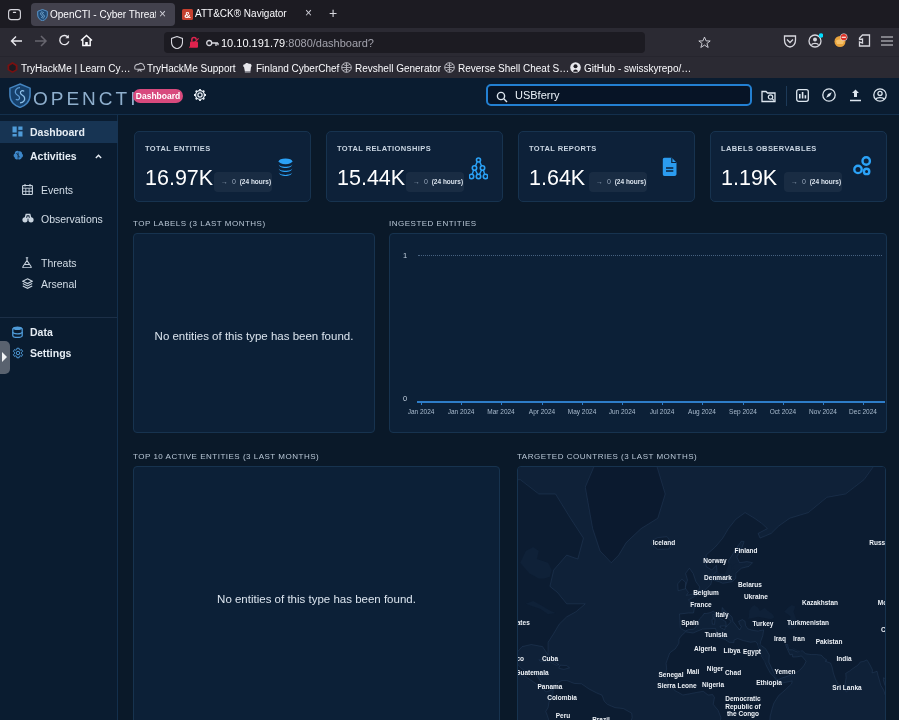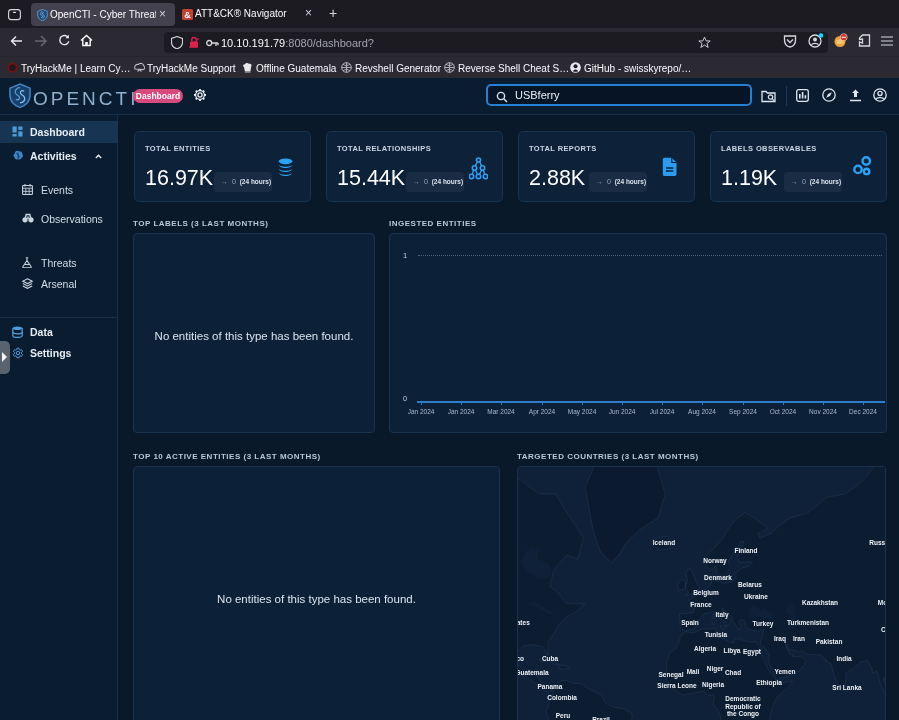--- a/index.html
+++ b/index.html
@@ -7,21 +7,21 @@
 .abs { position:absolute; }
 #page { position:relative; width:899px; height:720px; }
 
 #tabbar { position:absolute; left:0; top:0; width:899px; height:28px; background:#1c1b22; }
 #navbar { position:absolute; left:0; top:28px; width:899px; height:28px; background:#2b2a33; }
 #bmbar  { position:absolute; left:0; top:56px; width:899px; height:22px; background:#2b2a33; border-top:1px solid #26252e; }
 .tab-active { position:absolute; left:31px; top:3px; width:144px; height:23px; background:#42414d; border-radius:4px; color:#fbfbfe; }
 .tabtxt { position:absolute; left:19px; top:6px; font-size:10px; white-space:nowrap; overflow:hidden; width:106px; color:#fbfbfe; }
 .tab2txt { position:absolute; left:195px; top:8px; font-size:10px; color:#fbfbfe; white-space:nowrap; }
 .tclose { position:absolute; font-size:11px; color:#cfcfd8; }
-#urlbar { position:absolute; left:164px; top:4px; width:664px; height:21px; background:#1c1b22; border-radius:4px; }
+#urlbar { position:absolute; left:164px; top:4px; width:481px; height:21px; background:#1c1b22; border-radius:4px; }
 .urltxt { position:absolute; left:57px; top:5px; font-size:11px; color:#fbfbfe; white-space:nowrap; }
 .urltxt .dim { color:#a3a3ad; }
 .navic { position:absolute; top:33px; }
 .bmitem { position:absolute; top:6px; font-size:10px; color:#fbfbfe; white-space:nowrap; }
 
 #app { position:absolute; left:0; top:78px; width:899px; height:642px; background:#0a1929; }
 #topbar { position:absolute; left:0; top:0; width:899px; height:37px; background:#0a1c30; border-bottom:1px solid #132f4c; }
 #sidebar { position:absolute; left:0; top:37px; width:118px; height:605px; background:#0a1c30; border-right:1px solid #132f4c; }
 #logotxt { position:absolute; left:33px; top:10px; font-size:19px; letter-spacing:3px; color:#8fafcd; font-weight:400; }
 #chip { position:absolute; left:133px; top:11px; width:50px; height:14px; background:#d84a7d; border-radius:7px; color:#fff; font-size:8.5px; font-weight:bold; text-align:center; line-height:14px; }
@@ -32,21 +32,21 @@
 .srow .ic2 { position:absolute; left:22px; top:5px; }
 .srow .lb { position:absolute; left:30px; top:5px; font-size:10.5px; color:#e6edf4; font-weight:bold; }
 .srow .lb2 { position:absolute; left:41px; top:5px; font-size:10.5px; color:#d3dde7; }
 .chev { position:absolute; left:95px; top:8px; width:7px; height:7px; }
 #content { position:absolute; left:119px; top:37px; width:780px; height:605px; background:#0a1929; }
 .card { position:absolute; width:177px; height:71px; background:#0d2139; border:1px solid #17334f; border-radius:5px; }
 .card .t { position:absolute; left:10px; top:12px; font-size:7.5px; font-weight:bold; letter-spacing:0.4px; color:#c9d5e2; }
 .card .n { position:absolute; left:10px; top:34px; font-size:21.5px; color:#fff; }
 .card .pill { position:absolute; top:40px; height:20px; background:rgba(255,255,255,0.05); border-radius:4px; color:#93a5ba; font-size:7px; line-height:20px; white-space:nowrap; padding-left:7px; }
 .card .pill b { color:#d9e2ec; font-size:6.5px; }
-.wtitle { position:absolute; font-size:8px; font-weight:bold; letter-spacing:0.5px; color:#b9c7d6; }
+.wtitle { position:absolute; font-size:8px; font-weight:normal; letter-spacing:0.5px; color:#b9c7d6; }
 .panel { position:absolute; background:#0c2037; border:1px solid #17334f; border-radius:4px; }
 .noent { position:absolute; width:100%; text-align:center; font-size:11.5px; color:#dbe4ee; }
 .mlbl { position:absolute; width:90px; text-align:center; font-size:6.5px; font-weight:bold; color:#eef2f7; white-space:nowrap; }
 </style>
 </head>
 <body>
 <div id="page">
 
 <div id="tabbar">
   <svg class="abs" style="left:8px;top:8px" width="13" height="13" viewBox="0 0 13 13">
@@ -136,21 +136,21 @@
   <div class="bmitem" style="left:21px">TryHackMe | Learn Cy…</div>
   <svg class="abs" style="left:134px;top:5px" width="11" height="11" viewBox="0 0 11 11">
         <path d="M1 7 C0 4 2 2 4.5 2.5 C6 0.5 9.5 1.5 9.8 4 C11.3 5 10.8 7.4 9 7.6 Z" fill="none" stroke="#b9b9c0" stroke-width="1.1"></path>
         <path d="M3.5 9.5 L5.5 7.6 L7.5 9.5" fill="none" stroke="#b9b9c0" stroke-width="1.1"></path>
       </svg>
   <div class="bmitem" style="left:147px">TryHackMe Support</div>
   <svg class="abs" style="left:242px;top:5px" width="11" height="11" viewBox="0 0 11 11">
         <path d="M2 5 C0.5 4.5 1 2 3 2.2 C3.5 0.8 6 0.5 6.8 1.8 C9 1 10.5 3.5 9 5 L8.5 9 H2.8 Z" fill="#e7e7ec"></path>
         <rect x="2.8" y="9.3" width="5.7" height="1.2" fill="#bfbfc8"></rect>
       </svg>
-  <div class="bmitem" style="left:256px">Offline Guatemala</div>
+  <div class="bmitem" style="left:256px">Finland CyberChef</div>
   <svg class="abs" style="left:341px;top:5px" width="11" height="11" viewBox="0 0 11 11">
         <circle cx="5.5" cy="5.5" r="4.8" fill="none" stroke="#b9b9c0" stroke-width="1"></circle>
         <path d="M0.7 5.5 H10.3 M5.5 0.7 V10.3 M2 2.2 C4 4 7 4 9 2.2 M2 8.8 C4 7 7 7 9 8.8" stroke="#b9b9c0" stroke-width="0.9" fill="none"></path>
       </svg>
   <div class="bmitem" style="left:355px">Revshell Generator</div>
   <svg class="abs" style="left:444px;top:5px" width="11" height="11" viewBox="0 0 11 11">
         <circle cx="5.5" cy="5.5" r="4.8" fill="none" stroke="#b9b9c0" stroke-width="1"></circle>
         <path d="M0.7 5.5 H10.3 M5.5 0.7 V10.3 M2 2.2 C4 4 7 4 9 2.2 M2 8.8 C4 7 7 7 9 8.8" stroke="#b9b9c0" stroke-width="0.9" fill="none"></path>
       </svg>
   <div class="bmitem" style="left:458px">Reverse Shell Cheat S…</div>
@@ -302,21 +302,21 @@
             <circle cx="5.5" cy="11" r="2.2" fill="none" stroke="#2ba2f7" stroke-width="1.6"></circle>
             <circle cx="13.5" cy="11" r="2.2" fill="none" stroke="#2ba2f7" stroke-width="1.6"></circle>
             <circle cx="2.5" cy="19.5" r="2.2" fill="none" stroke="#2ba2f7" stroke-width="1.6"></circle>
             <circle cx="9.5" cy="19.5" r="2.2" fill="none" stroke="#2ba2f7" stroke-width="1.6"></circle>
             <circle cx="16.5" cy="19.5" r="2.2" fill="none" stroke="#2ba2f7" stroke-width="1.6"></circle>
             <path d="M8.3 4.6 L6.3 9.2 M10.7 4.6 L12.7 9.2 M4.6 13 L3.2 17.4 M6.4 13 L8.7 17.6 M12.6 13 L10.4 17.6 M14.4 13 L15.7 17.4" stroke="#2ba2f7" stroke-width="1.4"></path>
           </svg>
 </div>
 <div class="card" style="left:399px;top:16px">
 <div class="t">TOTAL REPORTS</div>
-<div class="n">2.88K</div>
+<div class="n">1.64K</div>
 <div class="pill" style="left:70px;width:58px"><span style="color:#8b9cb1">→</span>&nbsp; <span style="color:#98a8bc">0</span> &nbsp;<b>(24 hours)</b></div>
 <svg class="abs" style="left:143px;top:25px" width="16" height="20" viewBox="0 0 16 20">
             <path d="M2.5 0.8 H9.8 L14.5 5.5 V17 C14.5 18.2 13.7 19 12.5 19 H2.5 C1.3 19 0.8 18.2 0.8 17 V2.8 C0.8 1.6 1.3 0.8 2.5 0.8Z" fill="#2b9cf0"></path>
             <path d="M9.8 0.8 V5.5 H14.5" fill="none" stroke="#0d2139" stroke-width="1.2"></path>
             <path d="M4 11 H11.3 M4 14 H11.3" stroke="#0d2139" stroke-width="1.7"></path>
           </svg>
 </div>
 <div class="card" style="left:591px;top:16px">
 <div class="t">LABELS OBSERVABLES</div>
 <div class="n">1.19K</div>

